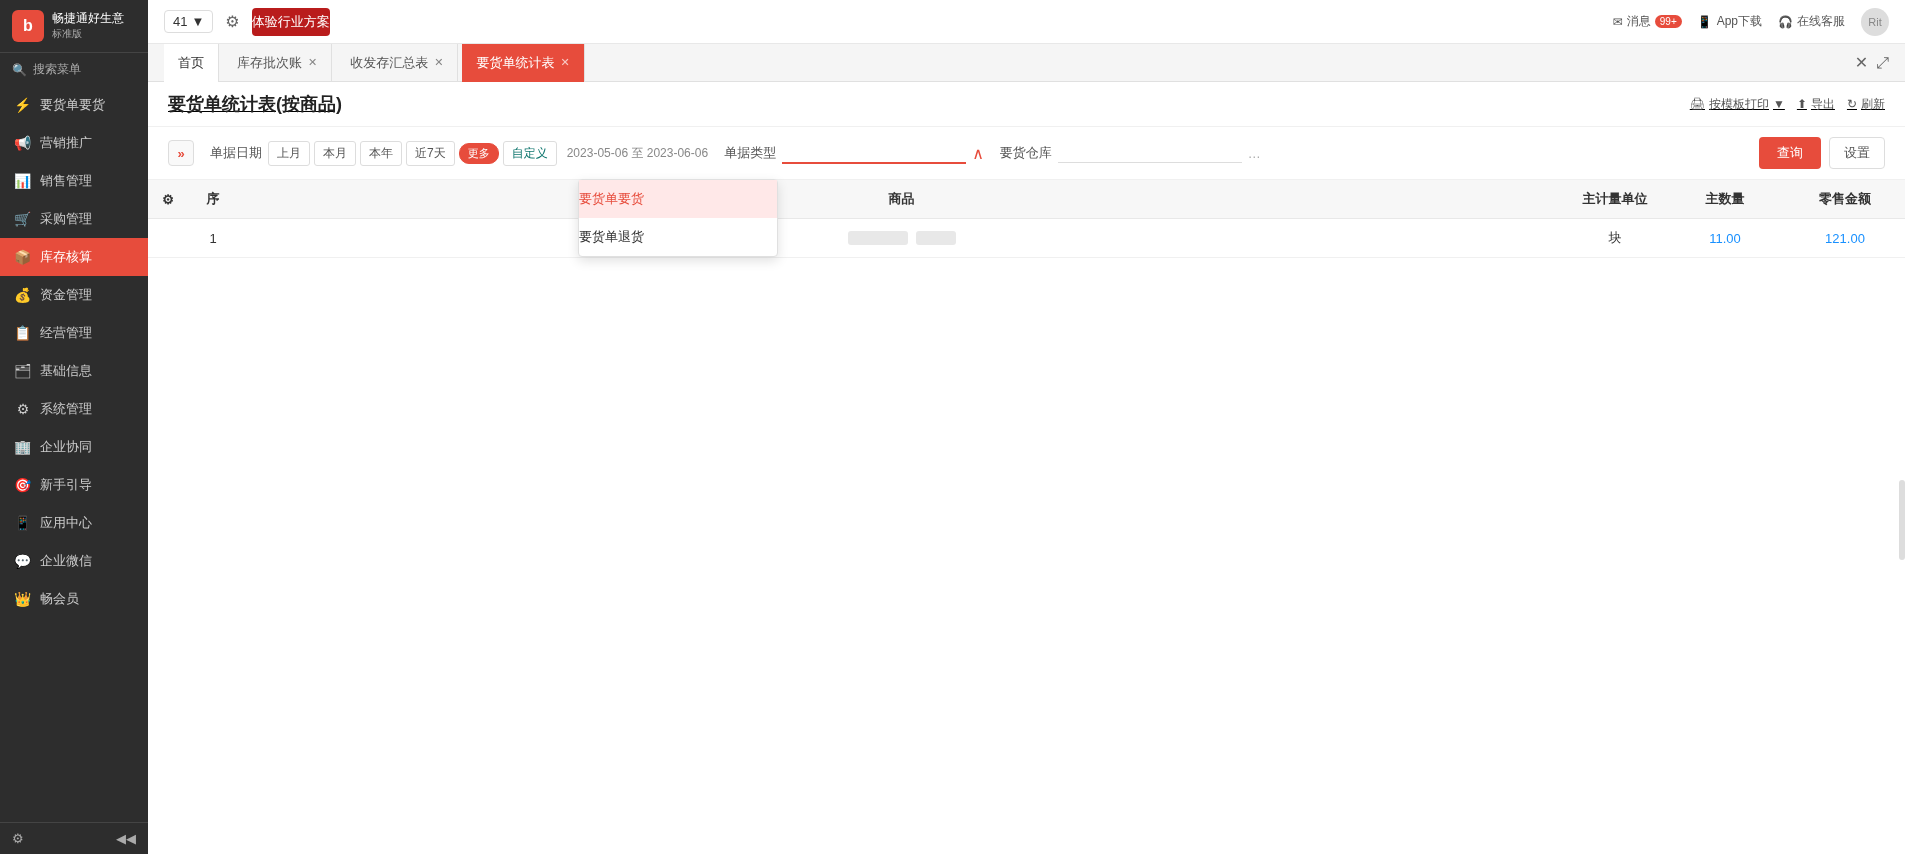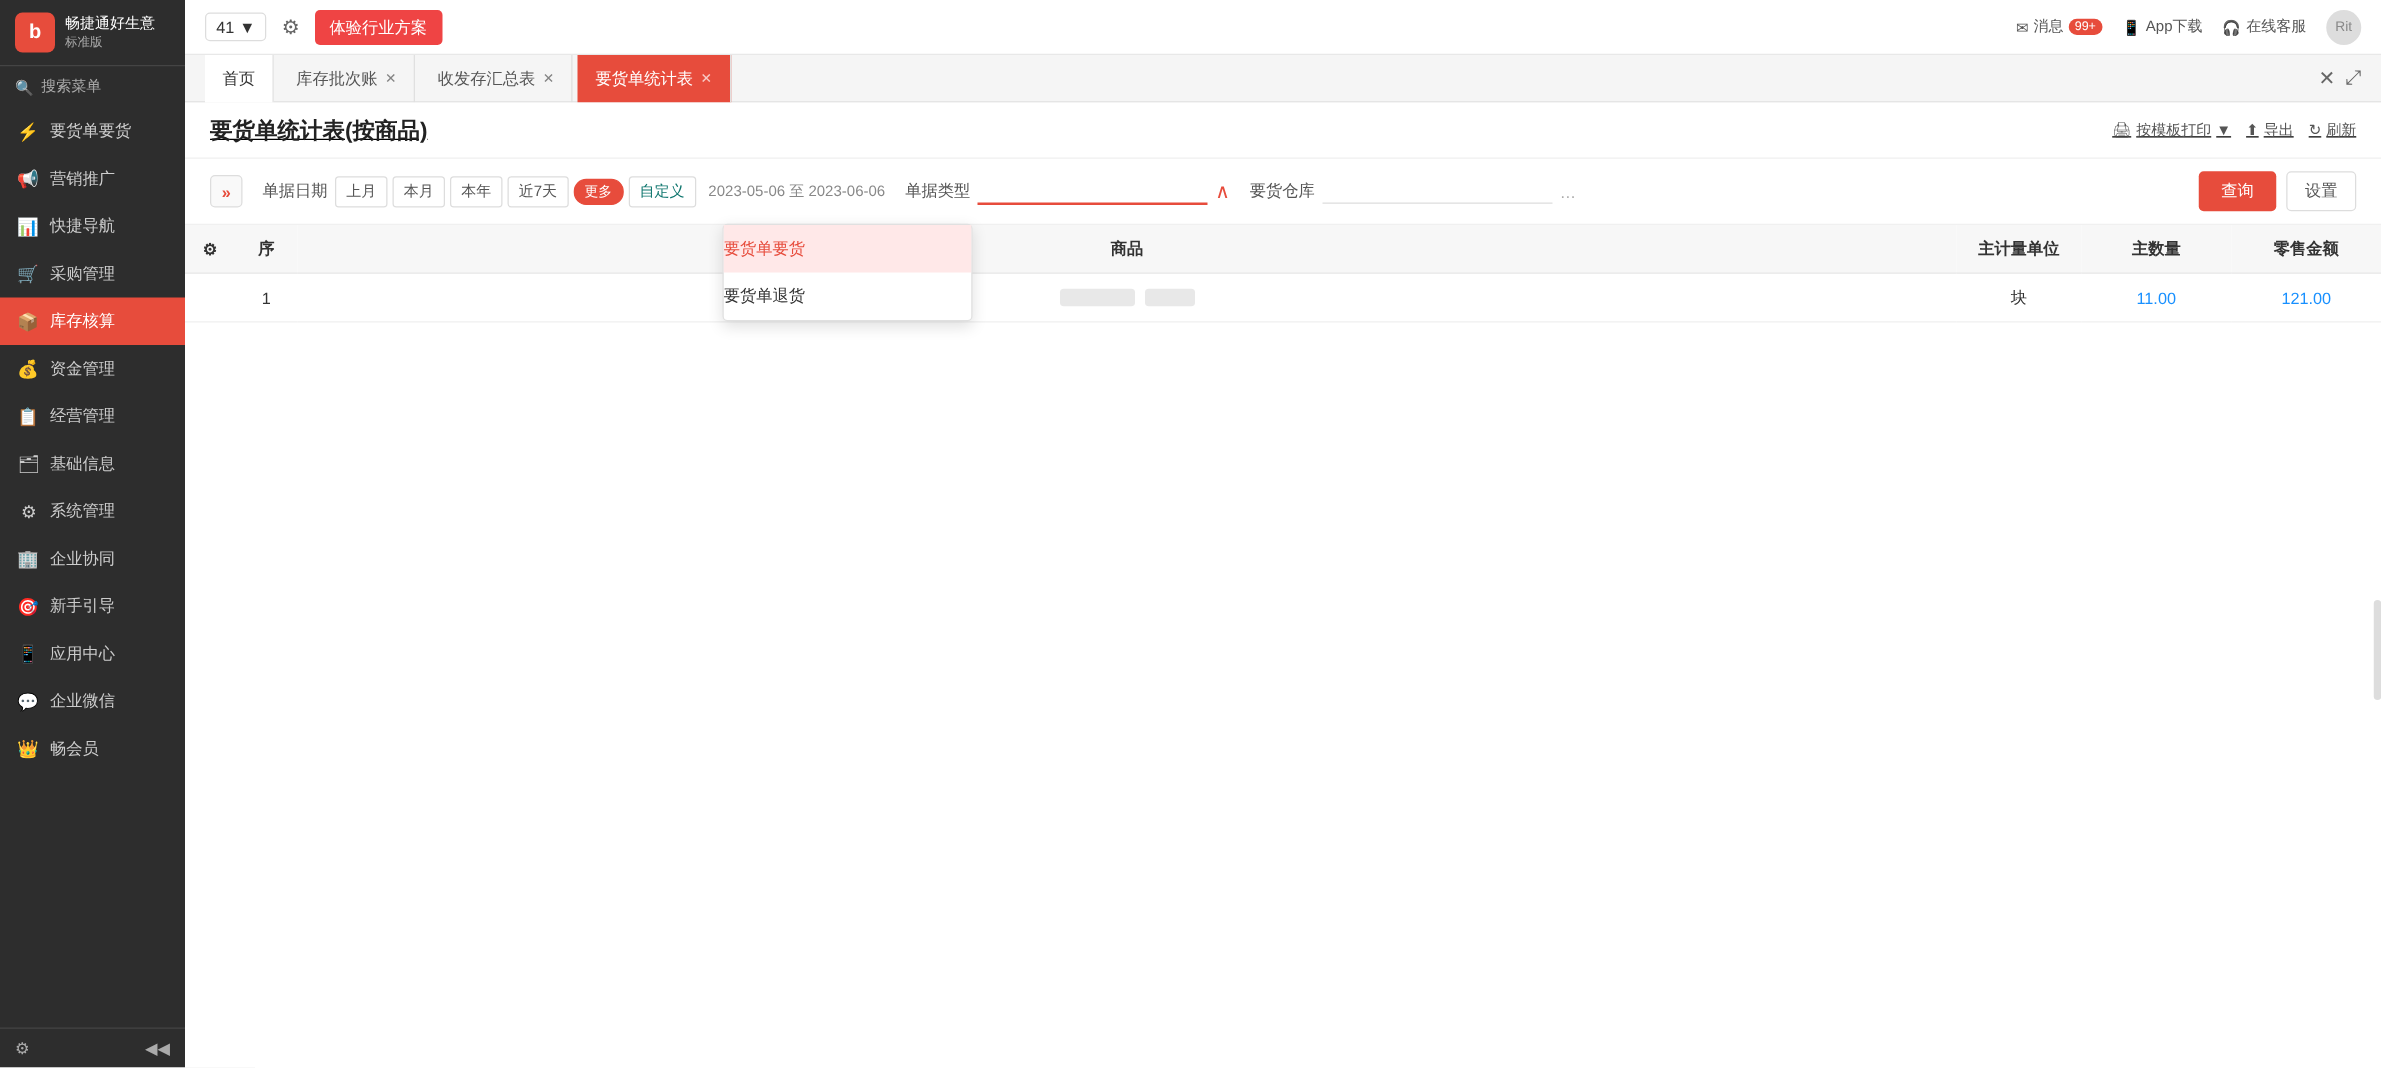--- a/index.html
+++ b/index.html
@@ -88,22 +88,22 @@
       flex-shrink: 0;
     }
     .top-header-left { display: flex; align-items: center; gap: 12px; }
     .store-selector {
       display: flex; align-items: flex-end; gap: 4px;
       border: 1px solid #ddd; border-radius: 4px;
       padding: 3px 8px; cursor: pointer; color: #333; font-size: 13px;
     }
     .settings-btn { cursor: pointer; color: #666; font-size: 16px; }
     .trial-btn {
-      background: #ef4444; color: #fff; border: none; border-radius: 4px;
-      padding: 5px 12px; cursor: pointer; font-size: 13px;
+      background: #b91c1c; color: #fff; border: none; border-radius: 4px;
+      padding: 5px 0; cursor: pointer; font-size: 13px;
     }
     .top-header-right { display: flex; align-items: center; gap: 16px; }
     .header-action { display: flex; align-items: center; gap: 4px; color: #555; cursor: pointer; font-size: 12px; }
     .badge { background: #e74c3c; color: #fff; border-radius: 10px; font-size: 10px; padding: 1px 5px; }
     .user-avatar { width: 28px; height: 28px; border-radius: 50%; background: #ddd; display: flex; align-items: center; justify-content: center; color: #888; font-size: 11px; overflow: hidden; }
 
     
     .tab-bar {
       background: #f5f5f5;
       display: flex;
@@ -293,21 +293,21 @@
     <div class="nav-item">
       <span class="nav-icon">⚡</span>
       <span>要货单要货</span>
     </div>
     <div class="nav-item">
       <span class="nav-icon">📢</span>
       <span>营销推广</span>
     </div>
     <div class="nav-item">
       <span class="nav-icon">📊</span>
-      <span>快捷导航</span>
+      <span>销售管理</span>
     </div>
     <div class="nav-item">
       <span class="nav-icon">🛒</span>
       <span>采购管理</span>
     </div>
     <div class="nav-item active">
       <span class="nav-icon">📦</span>
       <span>库存核算</span>
     </div>
     <div class="nav-item">

